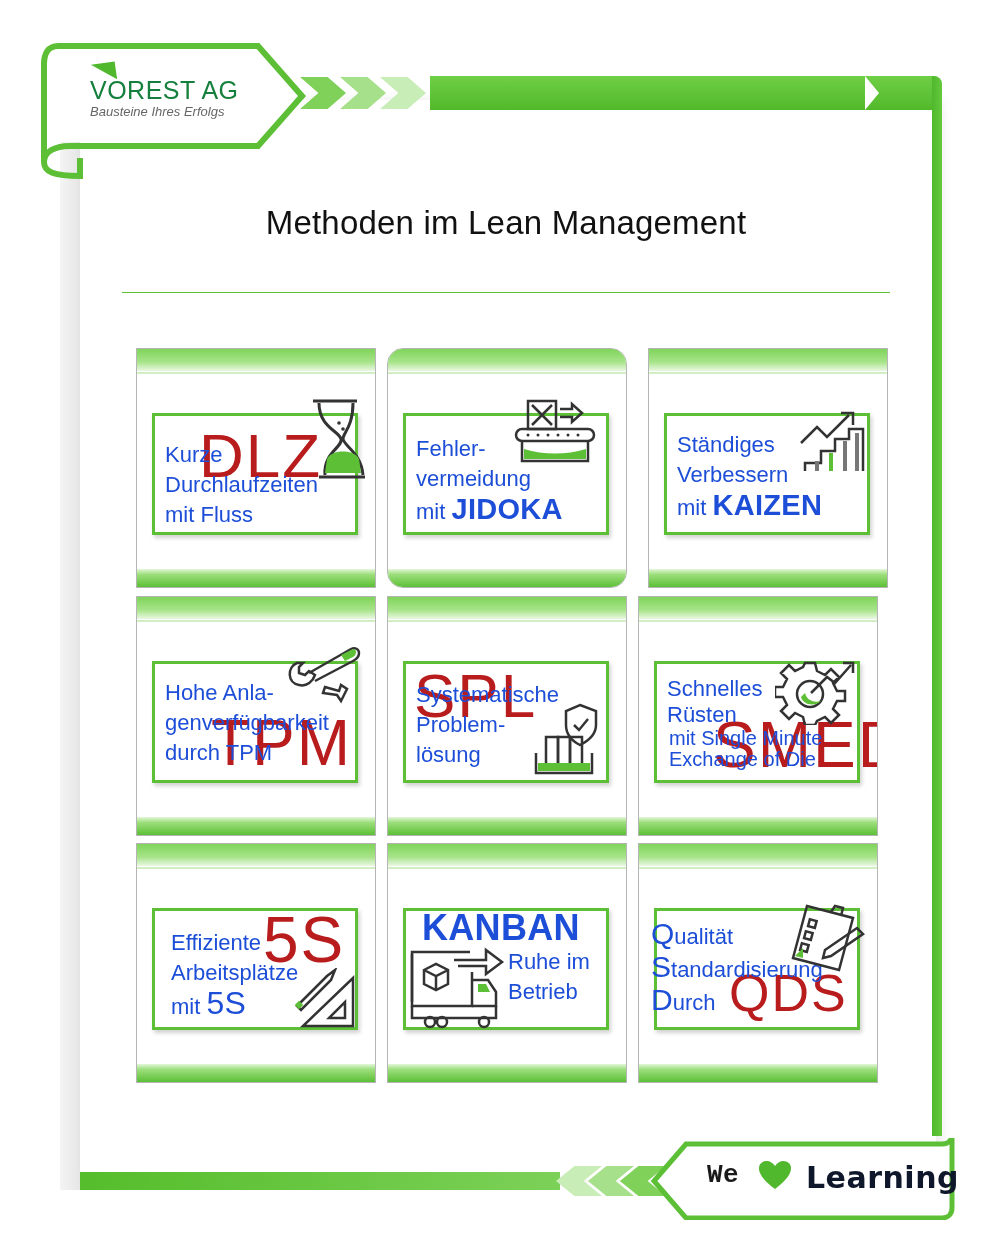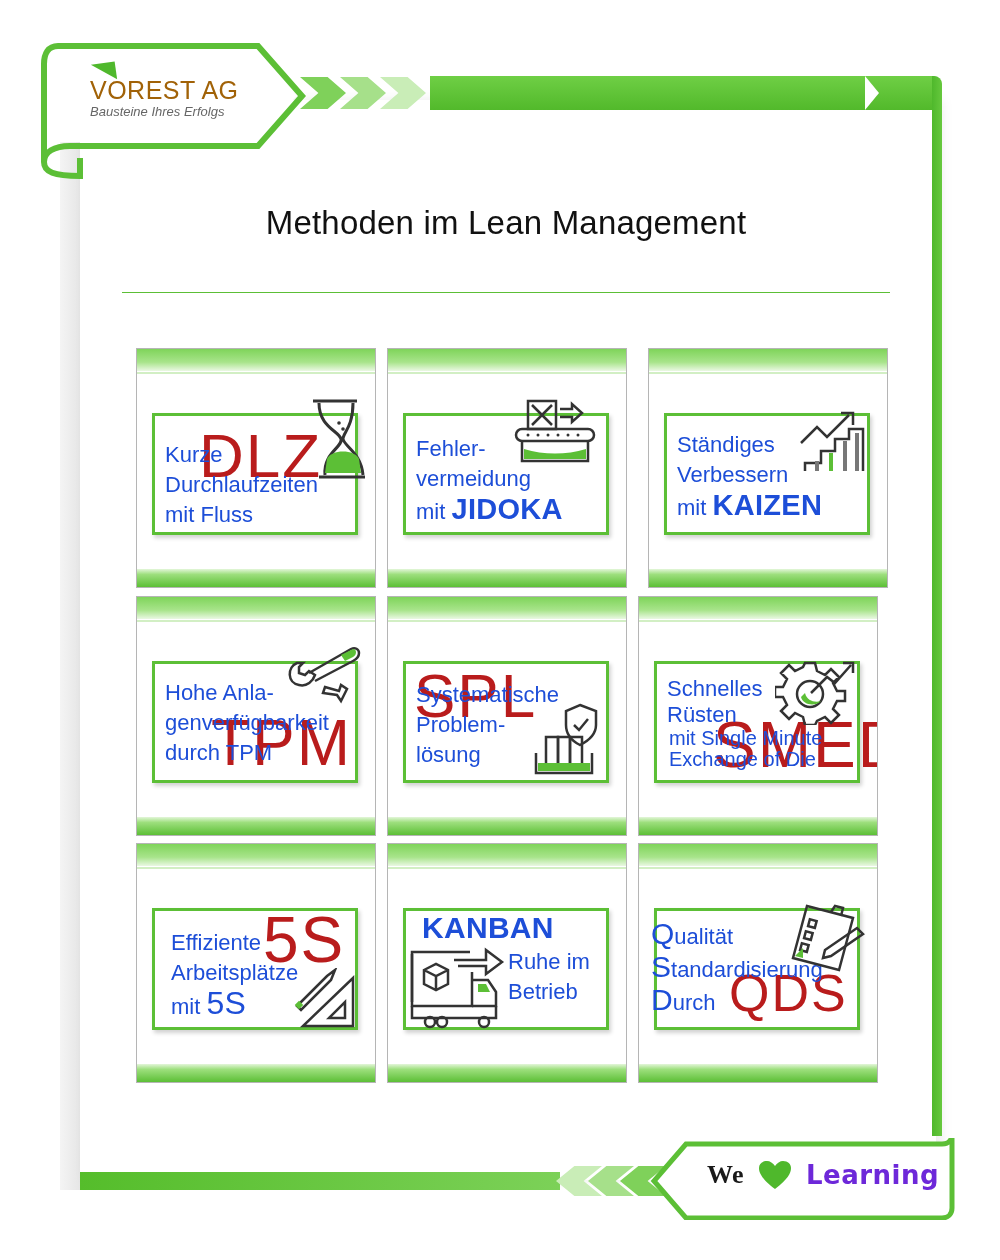--- a/index.html
+++ b/index.html
@@ -17,21 +17,21 @@
     background: linear-gradient(to bottom, #6fcf45, #52b92b); border-radius: 0 10px 0 0; }
   .top-band-notch { position: absolute; left: 865px; top: 76px; width: 0; height: 0;
     border-top: 17px solid transparent; border-bottom: 17px solid transparent; border-left: 14px solid #fff; }
   .chev { position: absolute; top: 77px; width: 46px; height: 32px;
     clip-path: polygon(0 0, 60% 0, 100% 50%, 60% 100%, 0 100%, 40% 50%); }
 
   
   .logo-badge { position: absolute; left: 40px; top: 40px; width: 260px; height: 112px; }
   .logo-badge svg { position: absolute; left: 0; top: 0; }
   .logo-name { position: absolute; left: 90px; top: 76px; font-size: 25px; letter-spacing: 0.5px;
-    color: #a16207; font-family: "Liberation Sans", sans-serif; }
+    color: #15803d; font-family: "Liberation Sans", sans-serif; }
   .logo-tri { position: absolute; left: 92px; top: 63px; width: 0; height: 0;
     border-left: 24px solid transparent; border-top: 18px solid #4fb82c; transform: rotate(-8deg); }
   .logo-tagline { position: absolute; left: 90px; top: 104px; font-size: 13px; font-style: italic; color: #666; }
 
   
   .page-title { position: absolute; left: 0; width: 1012px; top: 204px; text-align: center;
     font-size: 33px; font-weight: normal; color: #111; letter-spacing: 0.2px; }
   .title-rule { position: absolute; left: 122px; top: 292px; width: 768px; height: 1px; background: #5cbf36; }
 
   
@@ -47,23 +47,23 @@
   .card .txt { position: absolute; left: 10px; color: #1d4ed8; font-size: 22px; line-height: 30px; }
   .card .big { font-size: 29px; font-weight: bold; letter-spacing: 0.3px; }
   .card .small { font-size: 20px; line-height: 21px; }
   .card .icon { position: absolute; }
 
   
   .bottom-band { position: absolute; left: 80px; top: 1172px; width: 480px; height: 18px;
     background: linear-gradient(to right, #55bd2b, #7cd158); }
   .footer-badge { position: absolute; left: 650px; top: 1138px; width: 305px; height: 82px; }
   .footer-text { position: absolute; left: 707px; top: 1160px; font-size: 26px; font-weight: bold; color: #1a1a1a;
-    font-family: Liberation Serif, serif; letter-spacing: 0.5px; }
+    font-family: Liberation Mono, monospace; letter-spacing: 0.5px; }
   .footer-heart { position: absolute; left: 758px; top: 1160px; width: 34px; height: 30px; }
-  .footer-text2 { position: absolute; left: 806px; top: 1160px; font-size: 26px; font-weight: bold; color: #6d28d9;
+  .footer-text2 { position: absolute; left: 806px; top: 1160px; font-size: 30px; font-weight: bold; color: #0f172a;
     font-family: "DejaVu Sans", sans-serif; letter-spacing: 0.5px; }
 </style>
 </head>
 <body>
 
 <div class="page-shadow"></div>
 <div class="sheet"></div>
 <div class="top-band"></div>
 <div class="top-band-notch"></div>
 <div class="right-rail"></div>
@@ -100,21 +100,21 @@
     <g fill="none" stroke="#333" stroke-width="3">
       <path d="M4 4 H48 M10 80 H56"></path>
       <path d="M10 6 C10 30 30 34 32 42 C34 50 14 56 16 78 M44 6 C44 30 34 36 34 42 C36 50 52 56 54 78"></path>
     </g>
     <path d="M18 62 C22 52 46 52 50 62 L52 76 H16 Z" fill="#5cbf36"></path>
     <circle cx="30" cy="26" r="1.8" fill="#333"></circle>
       <circle cx="34" cy="32" r="1.8" fill="#333"></circle>
   </svg>
 </div>
 
-<div class="card" style="left:387px;top:348px;">
+<div class="card" style="left:387px;top:348px;border-radius:16px;">
   <div class="stripe-top"></div>
     <div class="stripe-bot"></div>
   <div class="inner">
     <div class="txt" style="top:18px;">
       <div>Fehler-</div>
       <div>vermeidung</div>
       <div><span>mit</span> <span class="big">JIDOKA</span></div>
     </div>
   </div>
   <svg class="icon" style="left:126px;top:50px;" width="84" height="66" viewBox="0 0 84 66">
@@ -245,21 +245,21 @@
     </g>
     <rect x="3" y="34" width="6" height="6" fill="#5cbf36" transform="rotate(-45 6 37)"></rect>
   </svg>
 </div>
 
 <div class="card" style="left:387px;top:843px;">
   <div class="stripe-top"></div>
     <div class="stripe-bot"></div>
   <div class="inner">
     <div class="txt" style="top:2px;left:16px;">
-      <div class="big" style="font-size:30px;">KANBAN</div>
+      <div class="big" style="font-size:36px;">KANBAN</div>
     </div>
     <div class="txt" style="top:36px;left:102px;">
       <div>Ruhe im</div>
       <div>Betrieb</div>
     </div>
   </div>
   <svg class="icon" style="left:22px;top:98px;" width="96" height="92" viewBox="0 0 96 92">
     <g fill="none" stroke="#333" stroke-width="2.5">
       <path d="M2 60 V10 H60 M44 18 H76 V8 L92 20 L76 32 V24 H48"></path>
       <path d="M2 12 V64 H62 V30"></path>

